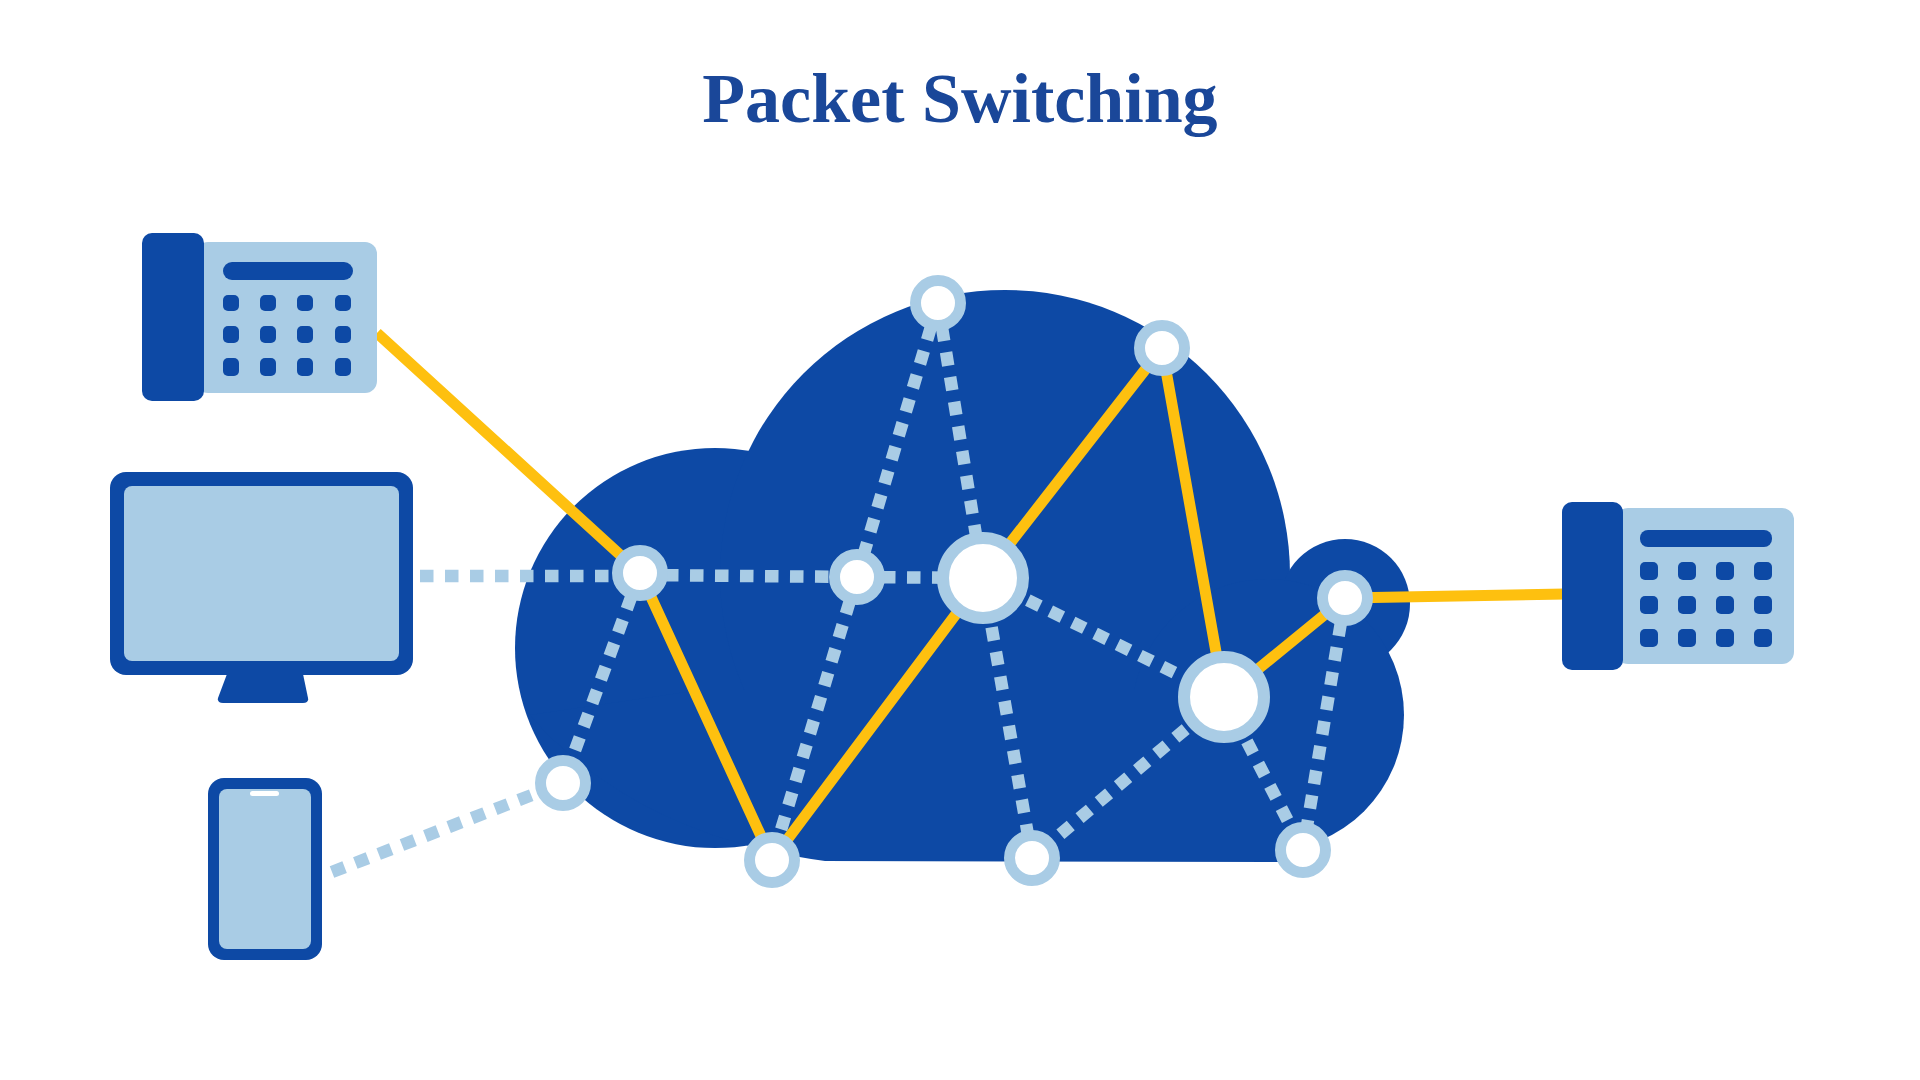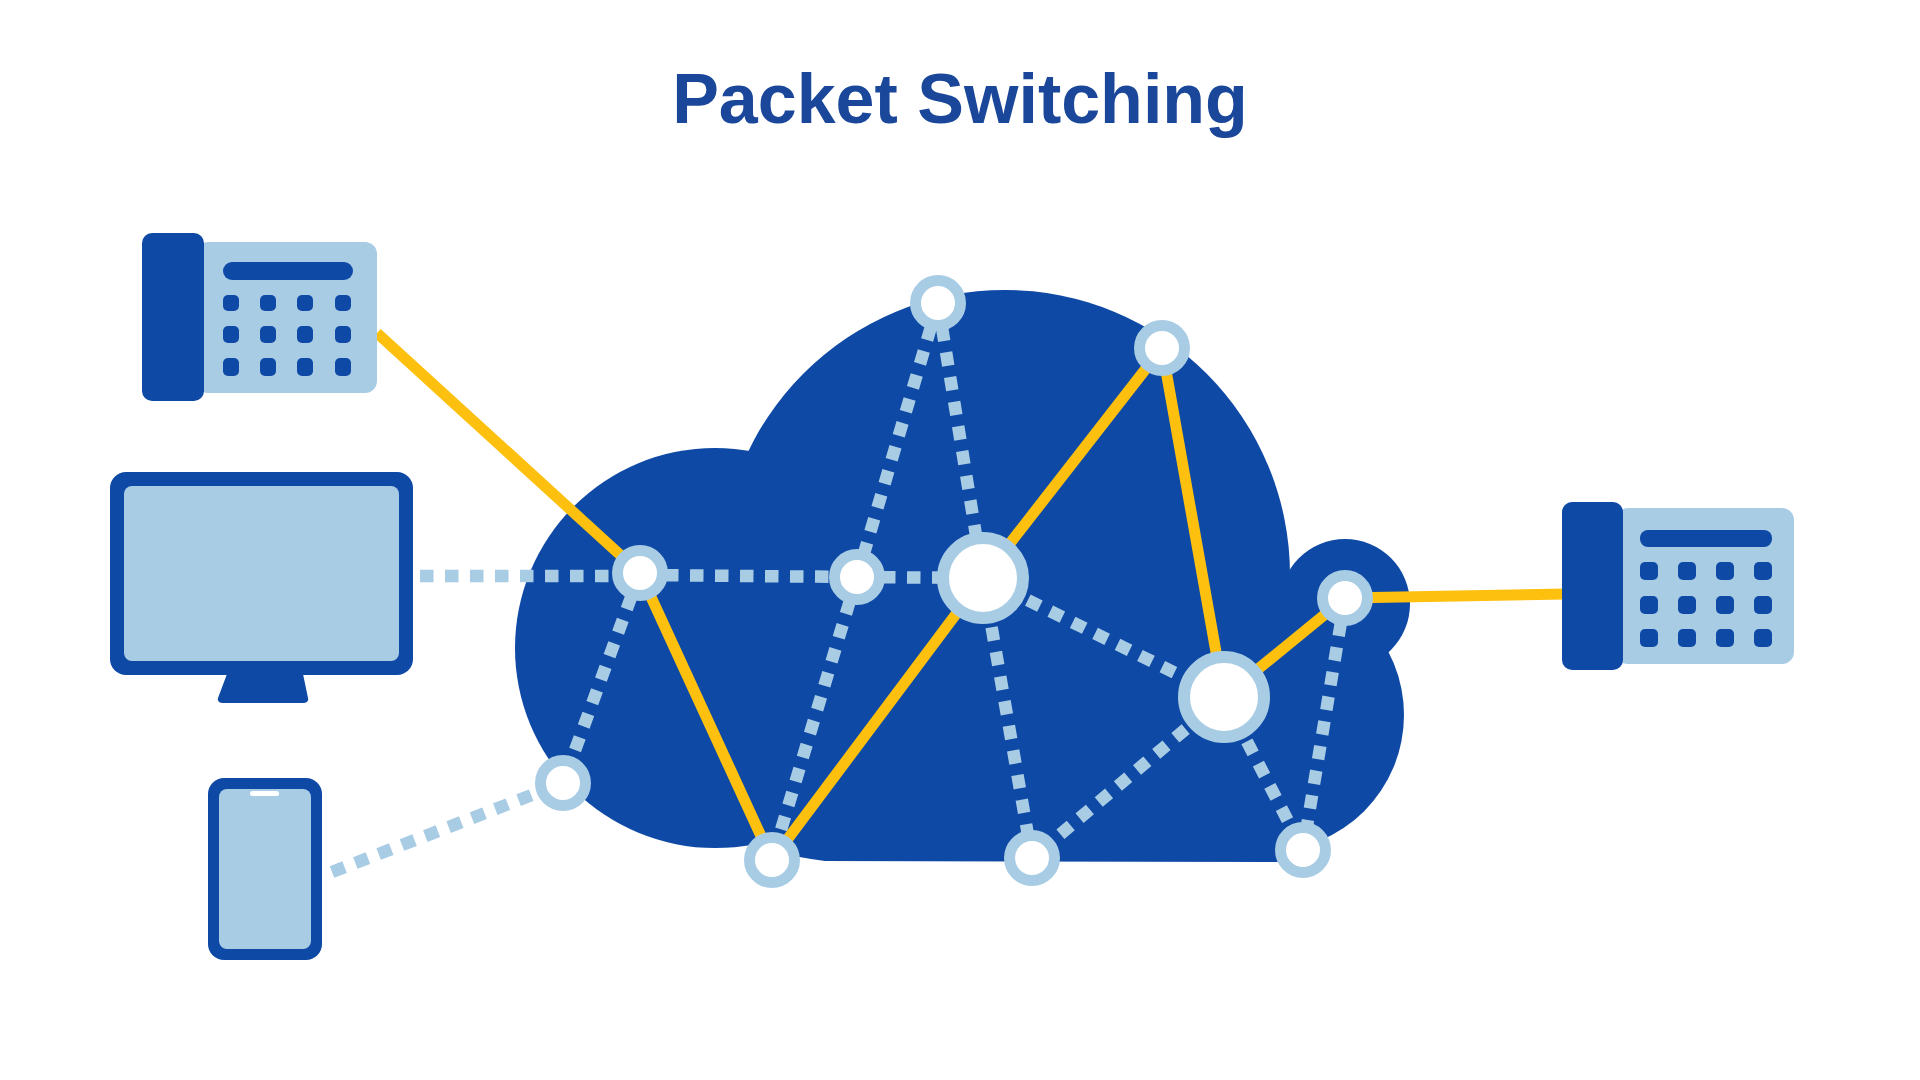--- a/index.html
+++ b/index.html
@@ -6,21 +6,21 @@
     --dark-blue:#0D49A5;
     --light-blue:#A9CCE5;
     --yellow:#FEC00F;
     --title-text:#1A4799;
     --node-fill:#FFFFFF;
     --background:#FFFFFF;
   }
   *{margin:0;padding:0;box-sizing:border-box;}
   html,body{width:1920px;height:1080px;background:var(--background);overflow:hidden;}
   .stage{position:relative;width:1920px;height:802px;background:var(--background);
-         font-family:Liberation Sans, sans-serif;}
+         font-family:Liberation Serif, serif;}
   .title{position:absolute;top:64px;left:0;width:100%;text-align:center;
          font-size:70px;line-height:1;font-weight:bold;color:var(--title-text);
          letter-spacing:0px;}
   svg.diagram{position:absolute;left:0;top:0;width:1920px;height:1080px;display:block;}
   .fill-dark{fill:var(--dark-blue);}
   .fill-light{fill:var(--light-blue);}
   .fill-white{fill:#FFFFFF;}
   .dashed-link{stroke:var(--light-blue);stroke-width:12.5;stroke-dasharray:13.5 11.5;
                stroke-linecap:butt;fill:none;}
   .packet-line{stroke:var(--yellow);stroke-width:11;fill:none;stroke-linejoin:round;}

